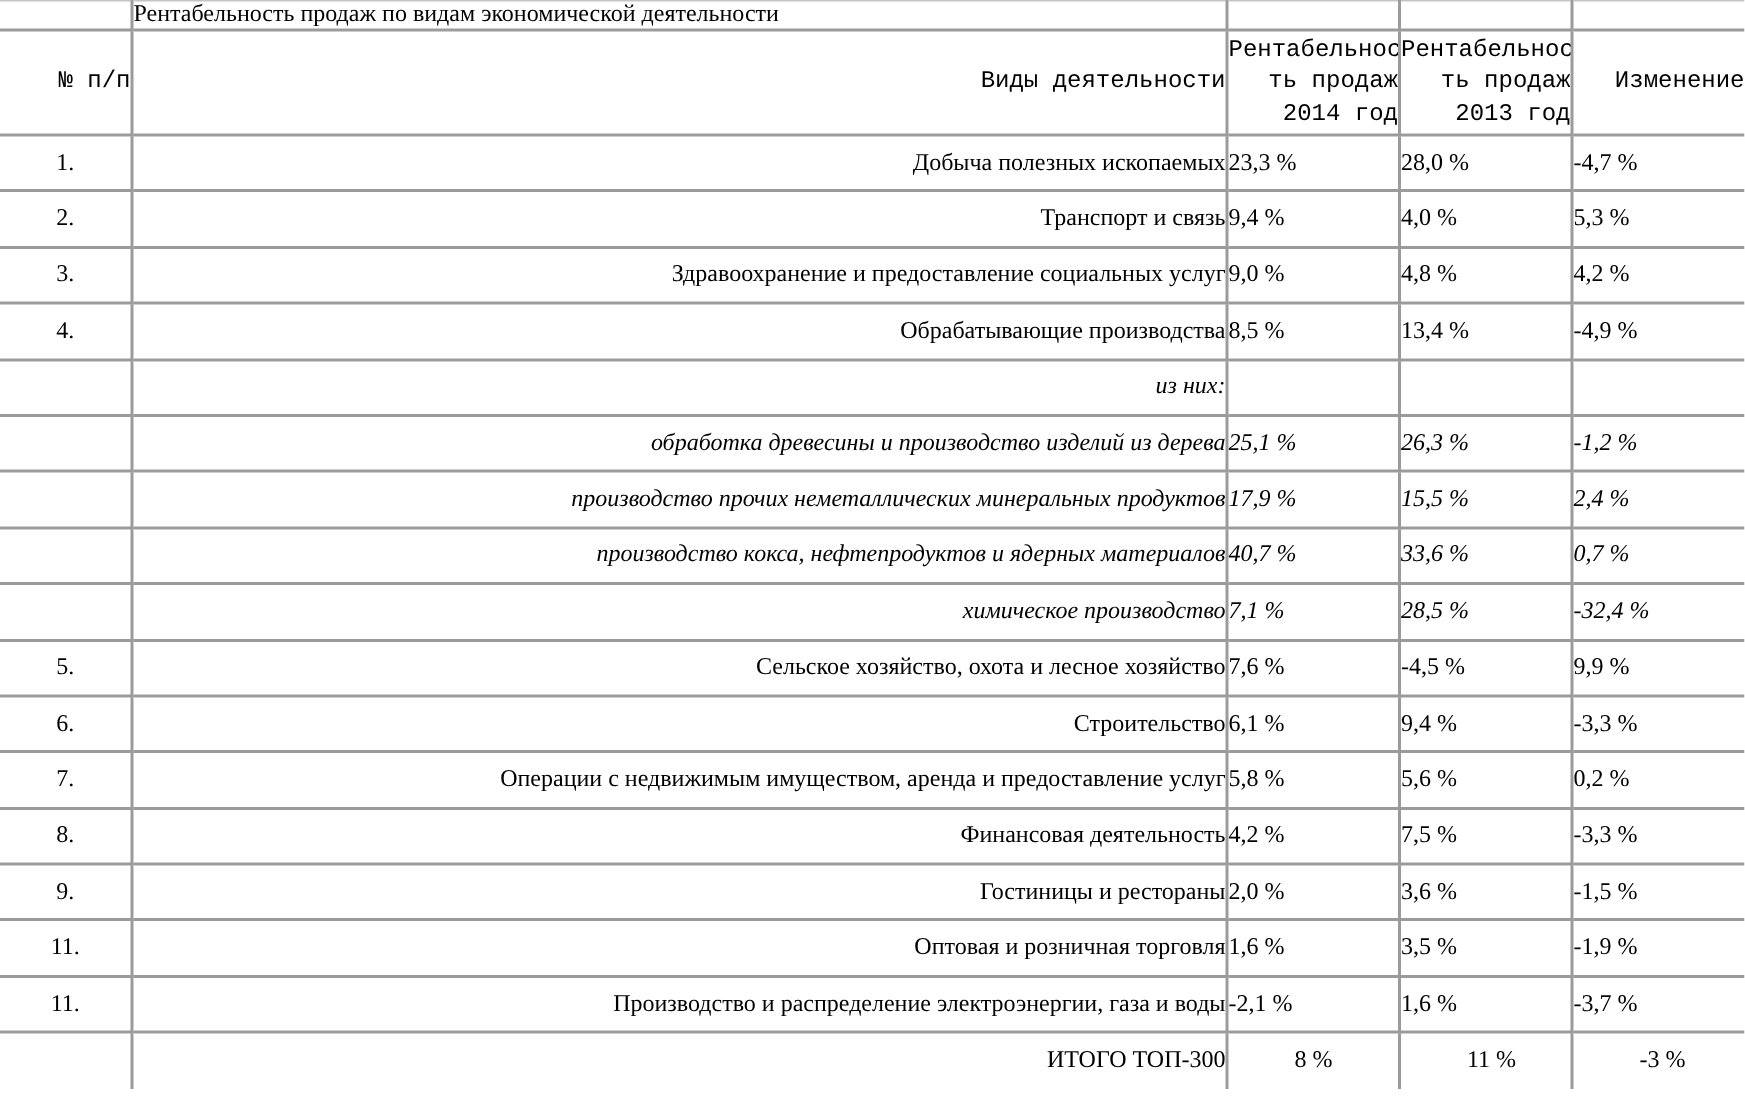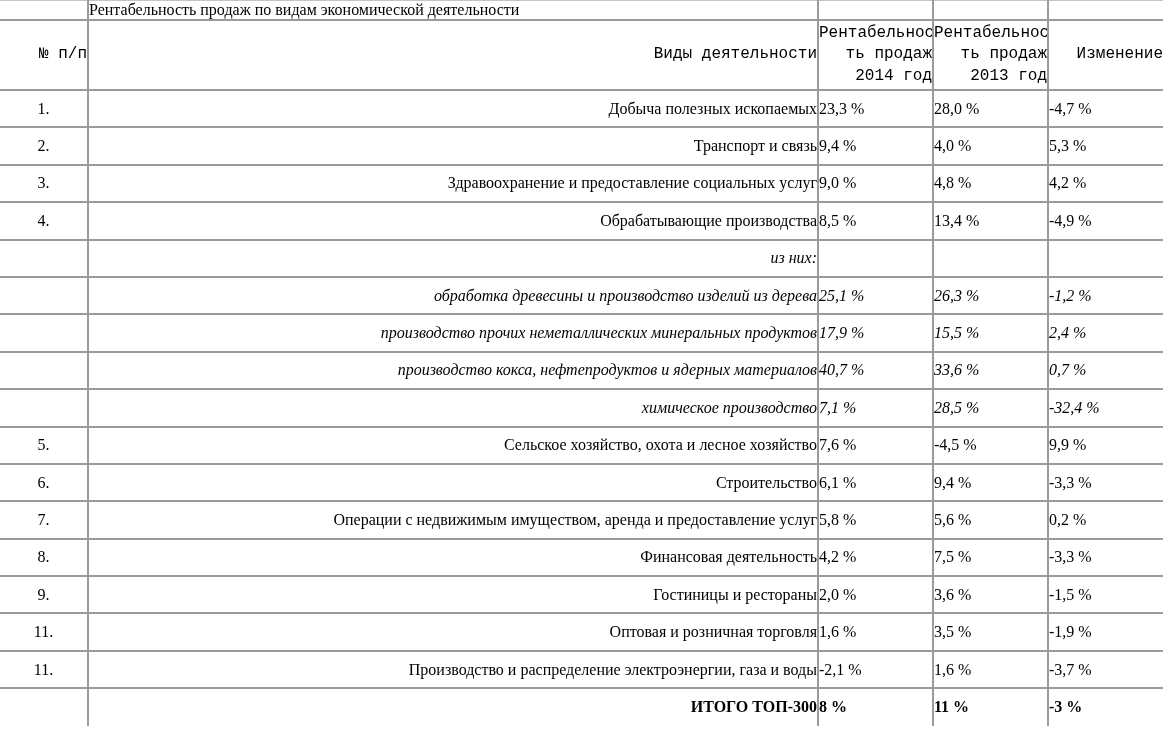--- a/index.html
+++ b/index.html
@@ -51,21 +51,21 @@
   }
   .c-act {
     text-align: right;
     padding-left: 7px;
   }
   .c-val {
     text-align: left;
     padding-right: 9px;
   }
   tr.style-italic td { font-style: italic; }
-  tr.style-bold td   { font-weight: bold; }
+  tr.style-bold td   { font-weight: normal; padding-left: 44px; }
 </style>
 </head>
 <body>
 
 <table class="doc-table">
   <colgroup>
     <col style="width:88px">
     <col style="width:730px">
     <col style="width:115px">
     <col style="width:115px">

